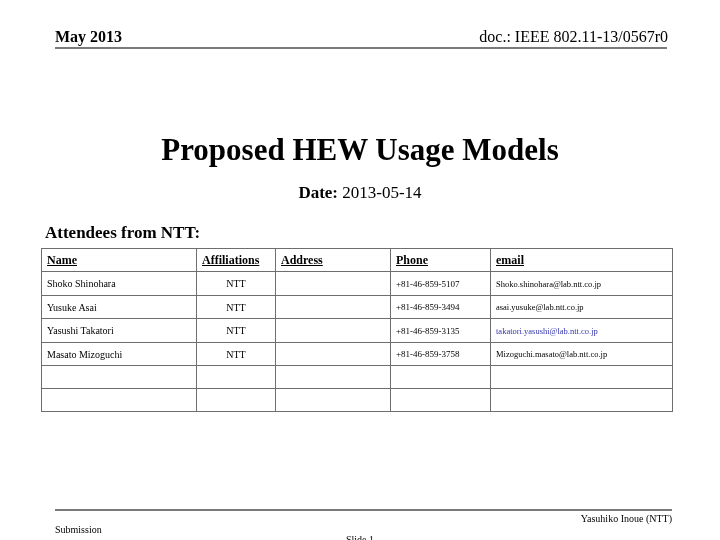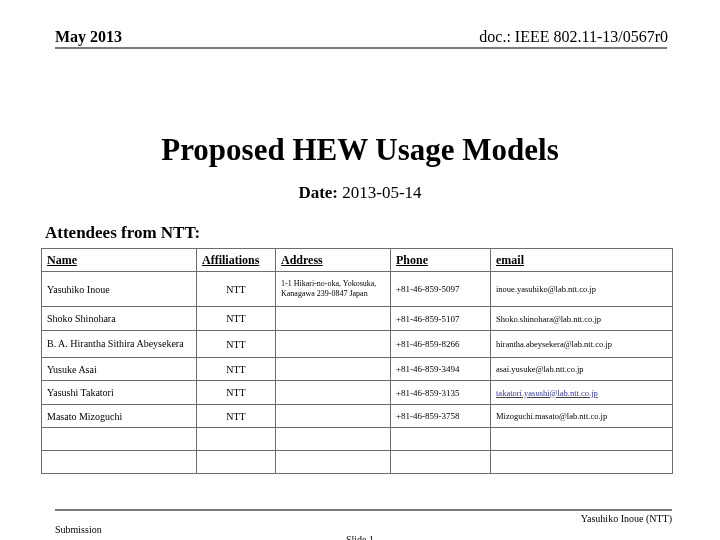--- a/index.html
+++ b/index.html
@@ -92,21 +92,20 @@
     .r1 td { height: 34px; }
     .r2 td { height: 23px; }
     .r3 td { height: 26px; }
     .r4 td { height: 22px; }
     .r5 td { height: 23px; }
     .r6 td { height: 22px; }
     .r7 td { height: 22px; }
     .r8 td { height: 22px; }
     .link {
       color: #3333aa;
-      text-decoration: underline;
     }
     .ftr-rule {
       position: absolute;
       left: 55px;
       width: 617px;
       top: 509px;
       height: 2px;
       background: #7a7a7a;
     }
     .ftr-left {
@@ -158,40 +157,26 @@
   <thead>
     <tr>
       <th>Name</th>
       <th>Affiliations</th>
       <th>Address</th>
       <th>Phone</th>
       <th>email</th>
     </tr>
   </thead>
   <tbody>
-    <tr class="r1">
-      <td>Yasuhiko Inoue</td>
-      <td class="aff">NTT</td>
-      <td class="small">1-1 Hikari-no-oka, Yokosuka, Kanagawa 239-0847 Japan</td>
-      <td class="phone">+81-46-859-5097</td>
-      <td class="email">inoue.yasuhiko@lab.ntt.co.jp</td>
-    </tr>
     <tr class="r2">
       <td>Shoko Shinohara</td>
       <td class="aff">NTT</td>
       <td class="small"></td>
       <td class="phone">+81-46-859-5107</td>
       <td class="email">Shoko.shinohara@lab.ntt.co.jp</td>
-    </tr>
-    <tr class="r3">
-      <td style="line-height:12px">B. A. Hirantha Sithira Abeysekera</td>
-      <td class="aff">NTT</td>
-      <td class="small"></td>
-      <td class="phone">+81-46-859-8266</td>
-      <td class="email">hirantha.abeysekera@lab.ntt.co.jp</td>
     </tr>
     <tr class="r4">
       <td>Yusuke Asai</td>
       <td class="aff">NTT</td>
       <td class="small"></td>
       <td class="phone">+81-46-859-3494</td>
       <td class="email">asai.yusuke@lab.ntt.co.jp</td>
     </tr>
     <tr class="r5">
       <td>Yasushi Takatori</td>

